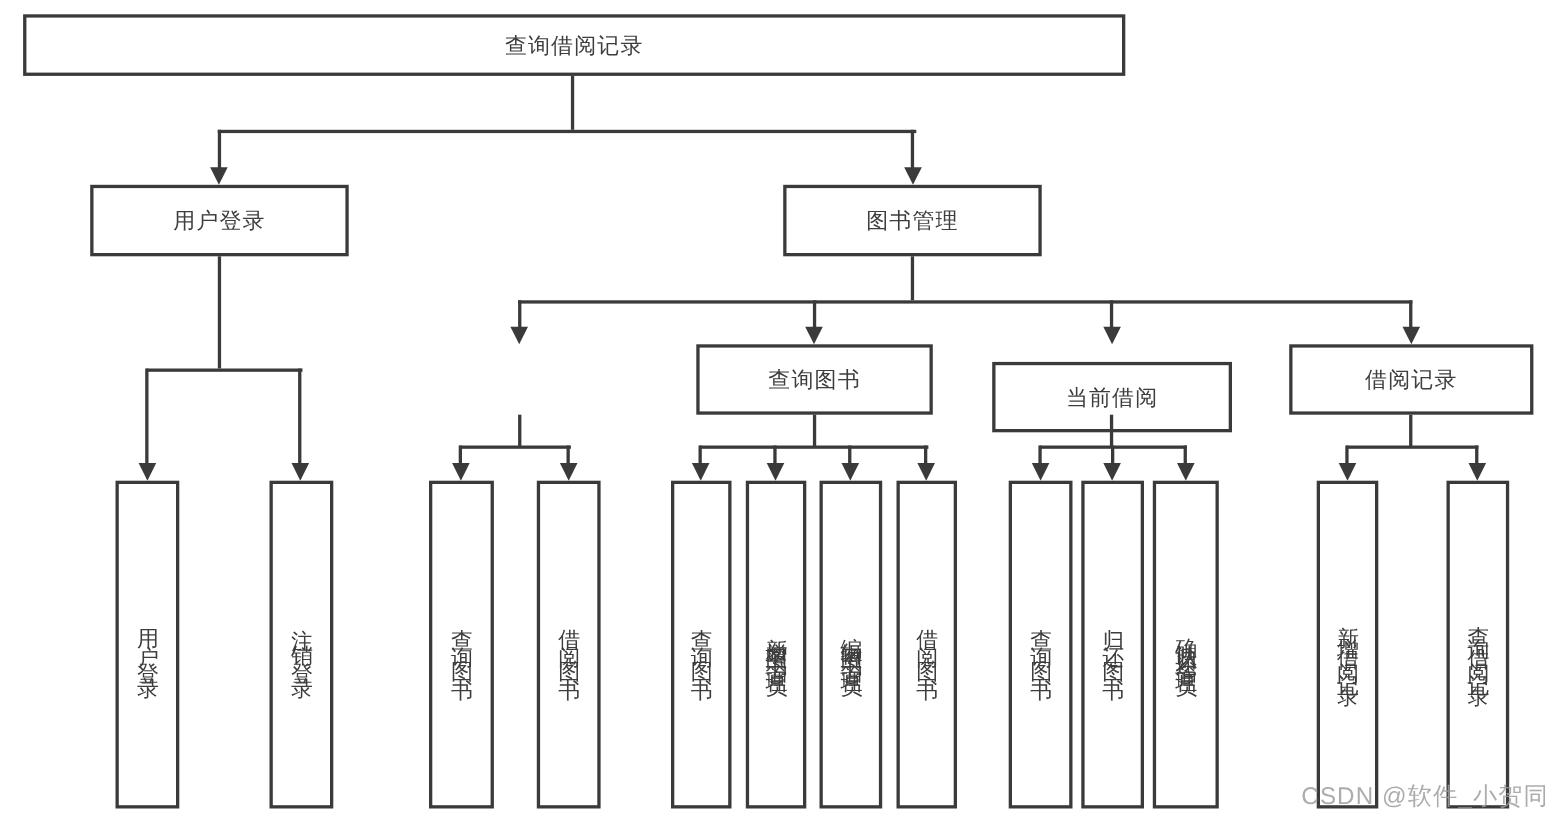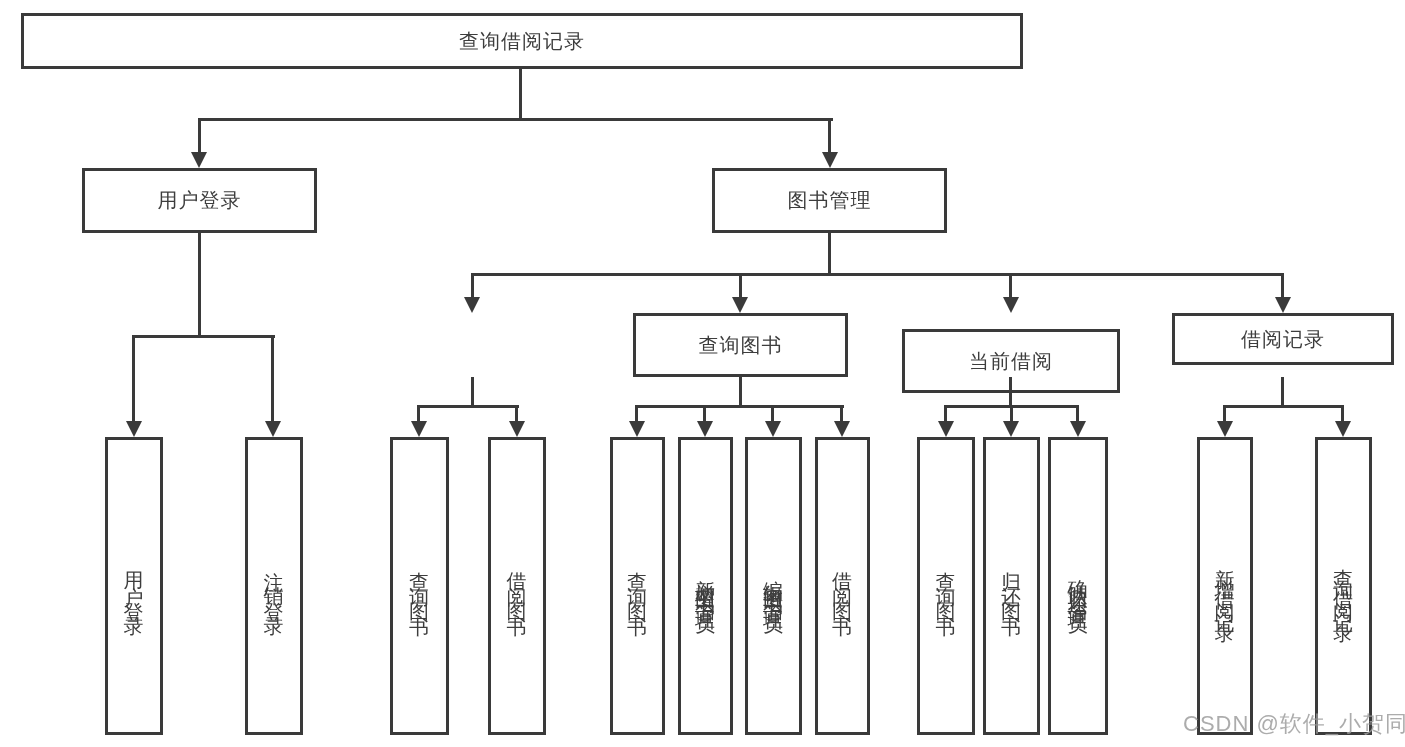--- a/index.html
+++ b/index.html
@@ -92,21 +92,21 @@
   <div class="arrow" style="left:1003px; top:297px;"></div>
   <div class="line" style="left:1281px; top:273px; width:3px;   height:26px;"></div>
   <div class="arrow" style="left:1275px; top:297px;"></div>
 
   <div class="box hbox" style="left:633px; top:313px; width:215px; height:64px;">
     <span>查询图书</span>
   </div>
   <div class="box hbox" style="left:902px; top:313px; width:218px; height:64px;margin-top:16px;">
     <span>当前借阅</span>
   </div>
-  <div class="box hbox" style="left:1172px; top:313px; width:222px; height:52px;">
+  <div class="box hbox" style="left:1172px; top:313px; width:222px; height:64px;">
     <span>借阅记录</span>
   </div>
 
   <div class="line" style="left:471px; top:377px; width:3px;   height:30px;"></div>
   <div class="line" style="left:418px; top:405px; width:101px; height:3px;"></div>
   <div class="line" style="left:417px; top:405px; width:3px;   height:18px;"></div>
   <div class="arrow" style="left:411px; top:421px;"></div>
   <div class="line" style="left:515px; top:405px; width:3px;   height:18px;"></div>
   <div class="arrow" style="left:509px; top:421px;"></div>
 

